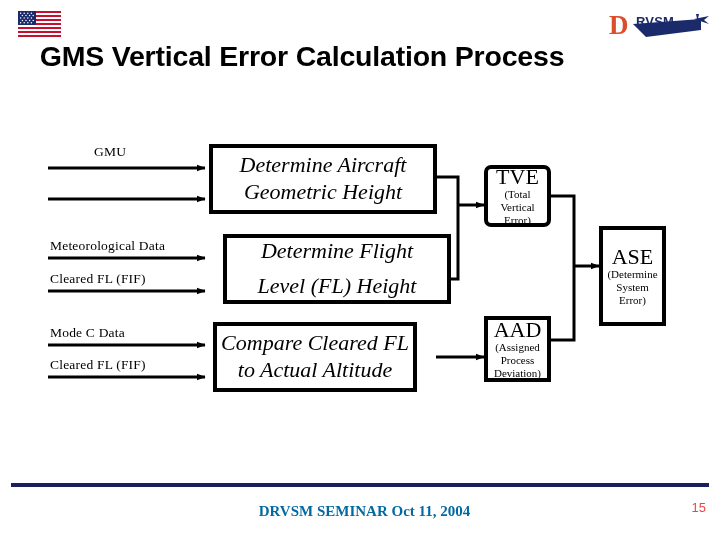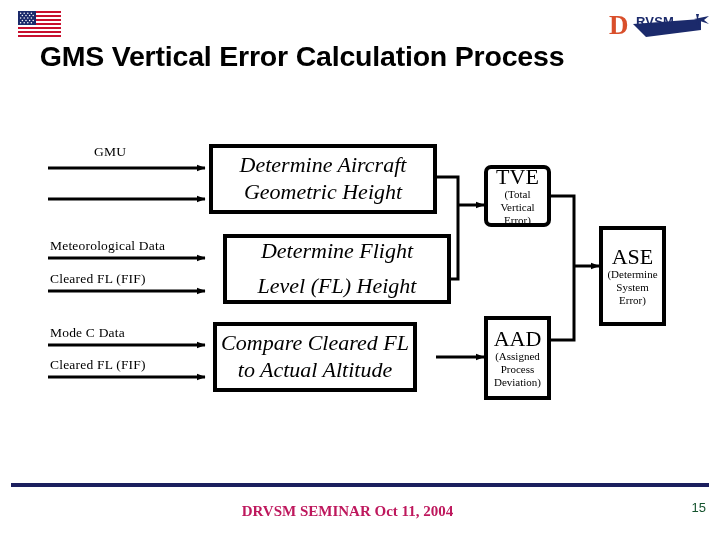--- a/index.html
+++ b/index.html
@@ -94,35 +94,35 @@
 
   
   #footer-rule {
     position: absolute;
     left: 11px; top: 483px;
     width: 698px; height: 4px;
     background: #1b1f5e;
   }
   #footer-text {
     position: absolute;
-    left: 0; top: 503px;
+    left: 17px; top: 503px;
     width: 695px;
     text-align: center;
     font-family: "Liberation Serif", serif;
     font-weight: bold;
     font-size: 15px;
-    color: #be185d;
+    color: #0369a1;
     white-space: nowrap;
   }
   #page-number {
     position: absolute;
     right: 14px; top: 500px;
     font-family: "Liberation Sans", sans-serif;
     font-size: 13px;
-    color: #14532d;
+    color: #ef4444;
   }
 </style>
 </head>
 <body>
 
 <div class="slide">
 
   <svg id="us-flag" viewBox="0 0 43 26">
     <rect x="0" y="0" width="43" height="26" fill="#ffffff"></rect>
     <g fill="#c8102e">
@@ -224,21 +224,21 @@
     <div class="big">to Actual Altitude</div>
   </div>
 
   <div class="pbox rbox" style="left:484px; top:165px; width:67px; height:62px;border-radius:7px;">
     <div class="acr">TVE</div>
     <div class="sub">(Total</div>
     <div class="sub">Vertical</div>
     <div class="sub">Error)</div>
   </div>
 
-  <div class="pbox rbox" style="left:484px; top:316px; width:67px; height:84px;">
+  <div class="pbox rbox" style="left:484px; top:316px; width:67px; height:66px;">
     <div class="acr">AAD</div>
     <div class="sub">(Assigned</div>
     <div class="sub">Process</div>
     <div class="sub">Deviation)</div>
   </div>
 
   <div class="pbox rbox" style="left:599px; top:226px; width:67px; height:100px;">
     <div class="acr">ASE</div>
     <div class="sub">(Determine</div>
     <div class="sub">System</div>

